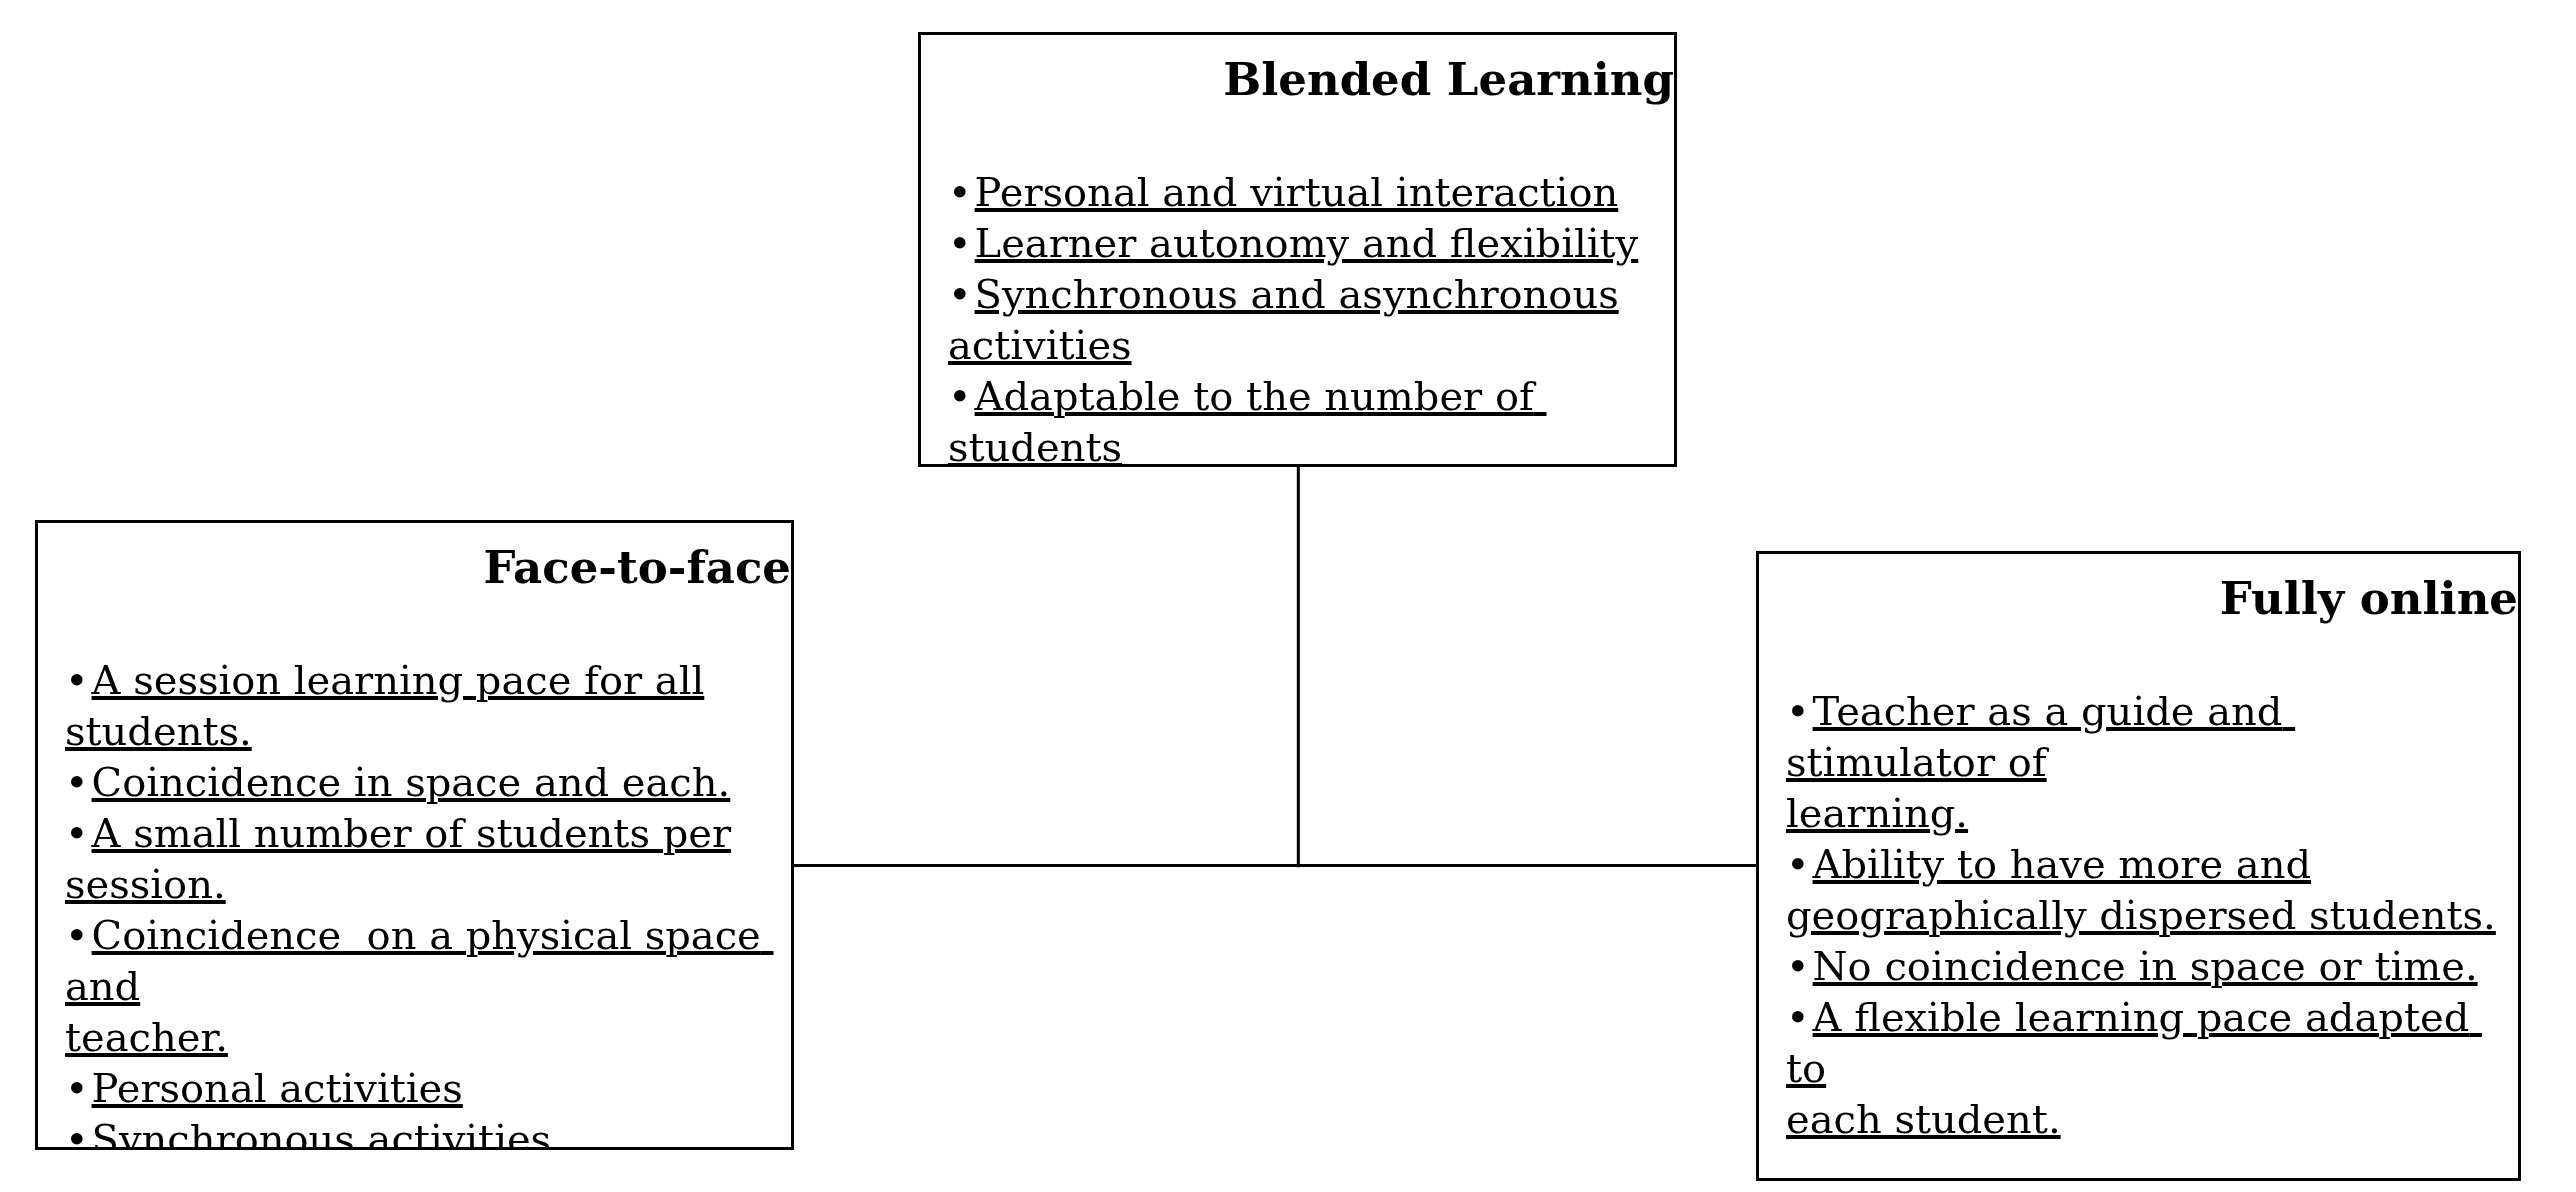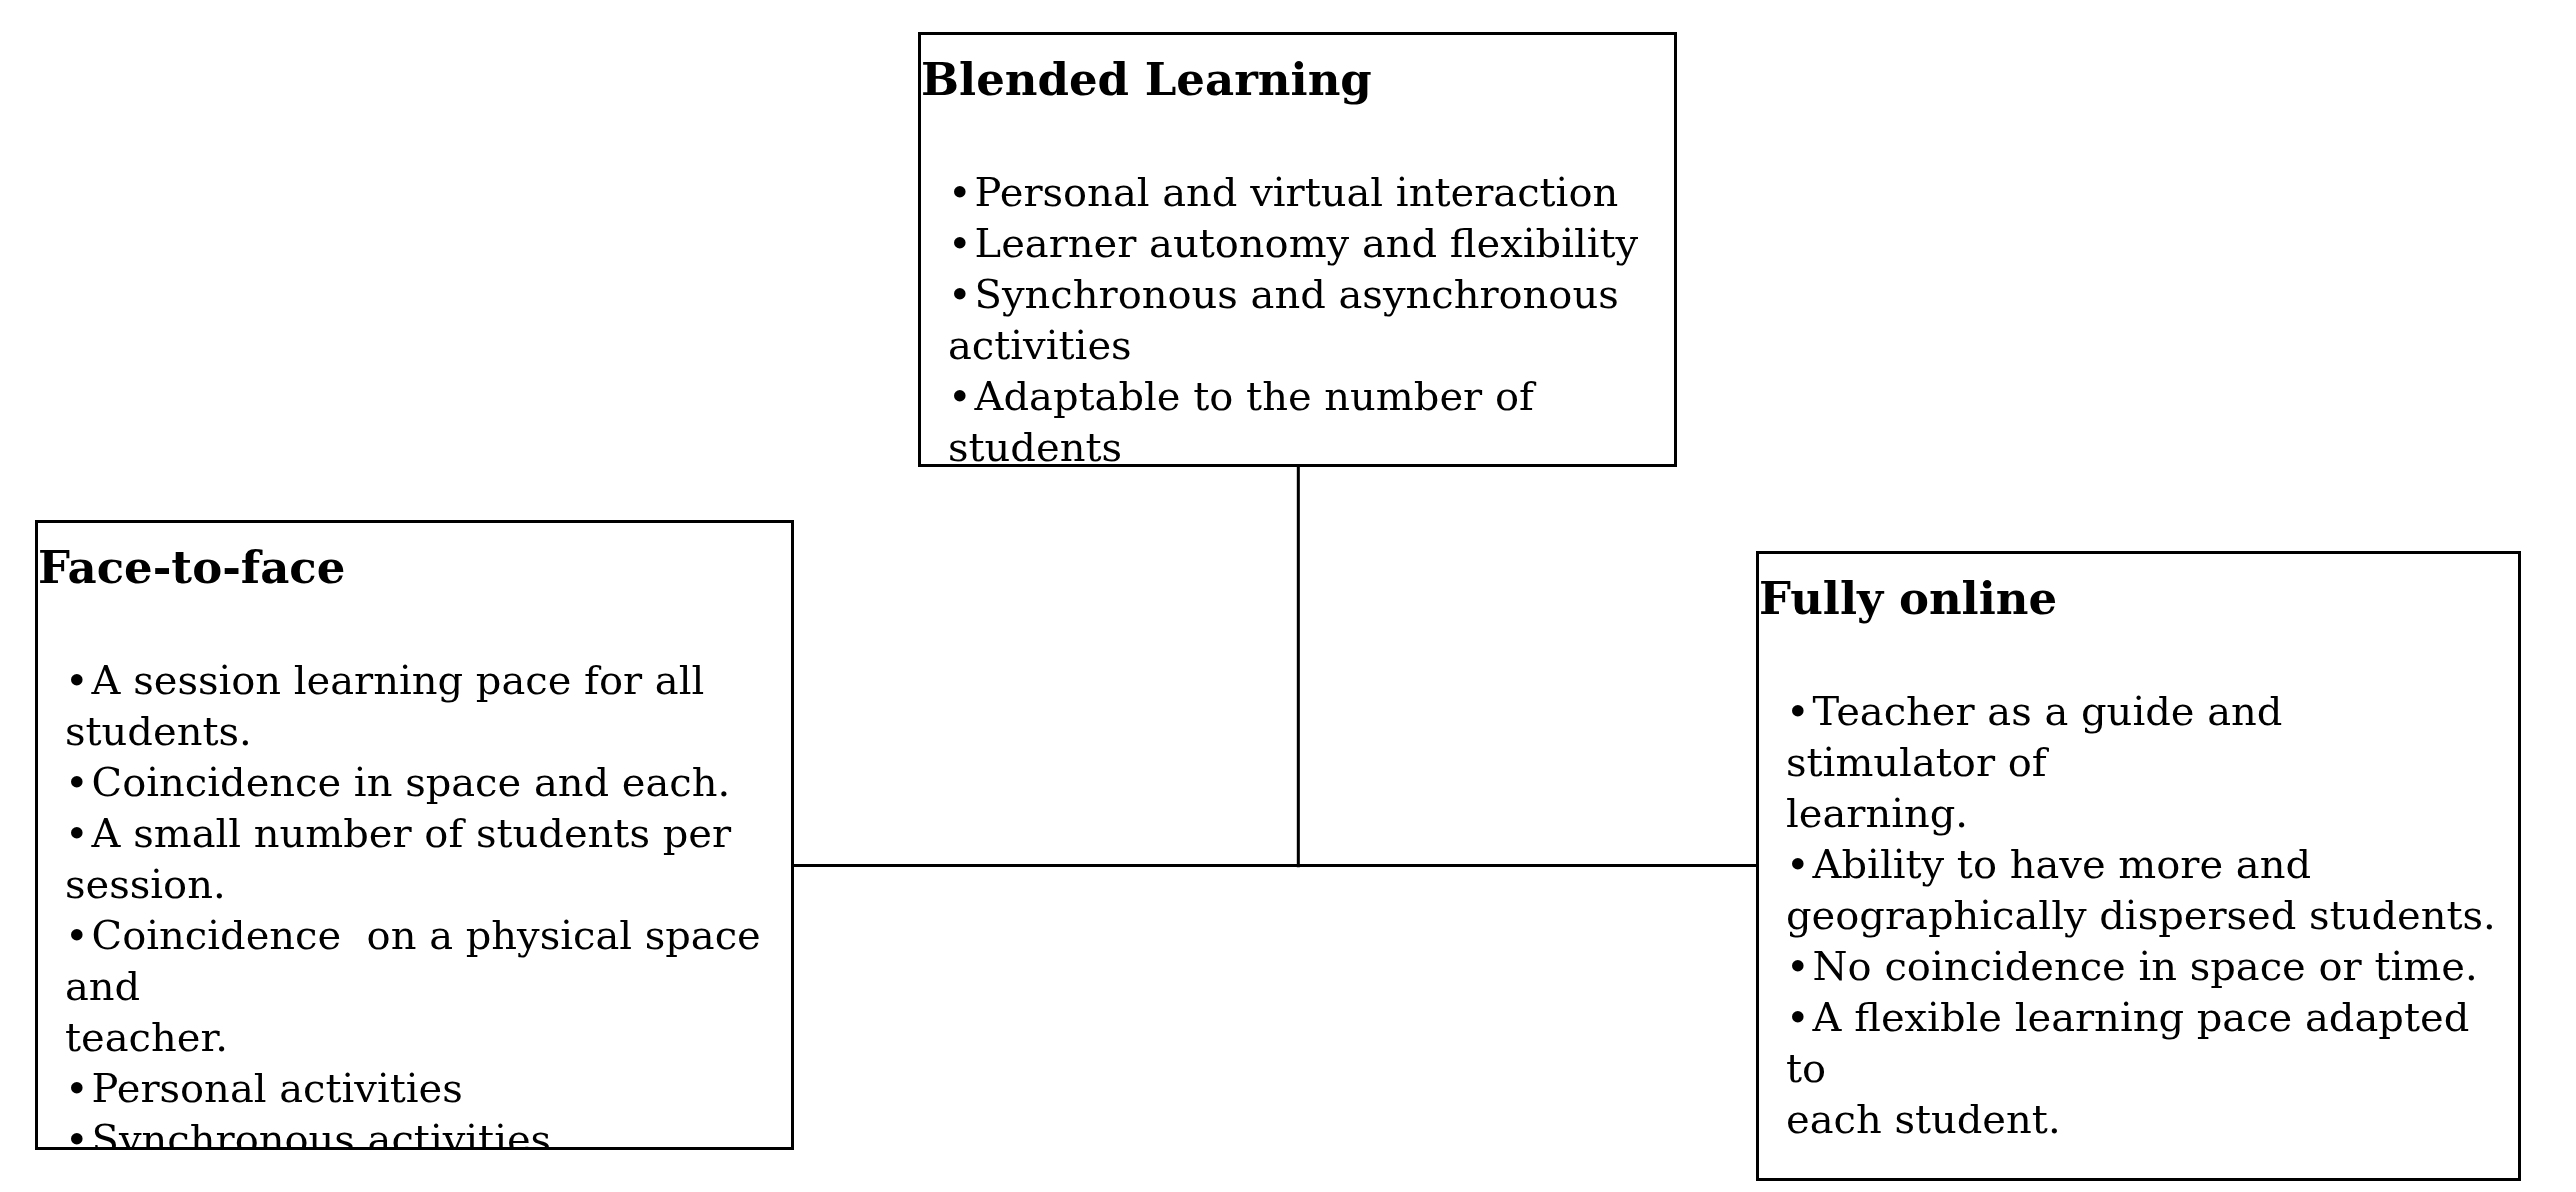--- a/index.html
+++ b/index.html
@@ -42,41 +42,42 @@
     width: 759px;
     height: 630px;
   }
   .box-right {
     left: 1756px;
     top: 551px;
     width: 765px;
     height: 630px;
   }
   .box-title {
-    text-align: left;
+    text-align: right;
     font-weight: bold;
     font-size: 45px;
     line-height: 53px;
     padding-top: 18px;
   }
   .items {
     list-style: none;
     margin: 61px 0 0 0;
     padding: 0 18px 0 27px;
   }
   .item {
     font-size: 40px;
     line-height: 51px;
   }
   .bullet {
     display: inline;
     margin-right: 3px;
   }
   .item-text {
     white-space: pre-wrap;
+    text-decoration: underline;
   }
 </style>
 </head>
 <body>
 
 <div class="canvas">
 
   <svg class="connectors" viewBox="0 0 4242 1964" xmlns="http://www.w3.org/2000/svg">
     <line x1="2138" y1="766" x2="2138" y2="1428" stroke="#000000" stroke-width="5"></line>
     <line x1="1307" y1="1425" x2="2968" y2="1425" stroke="#000000" stroke-width="5"></line>

